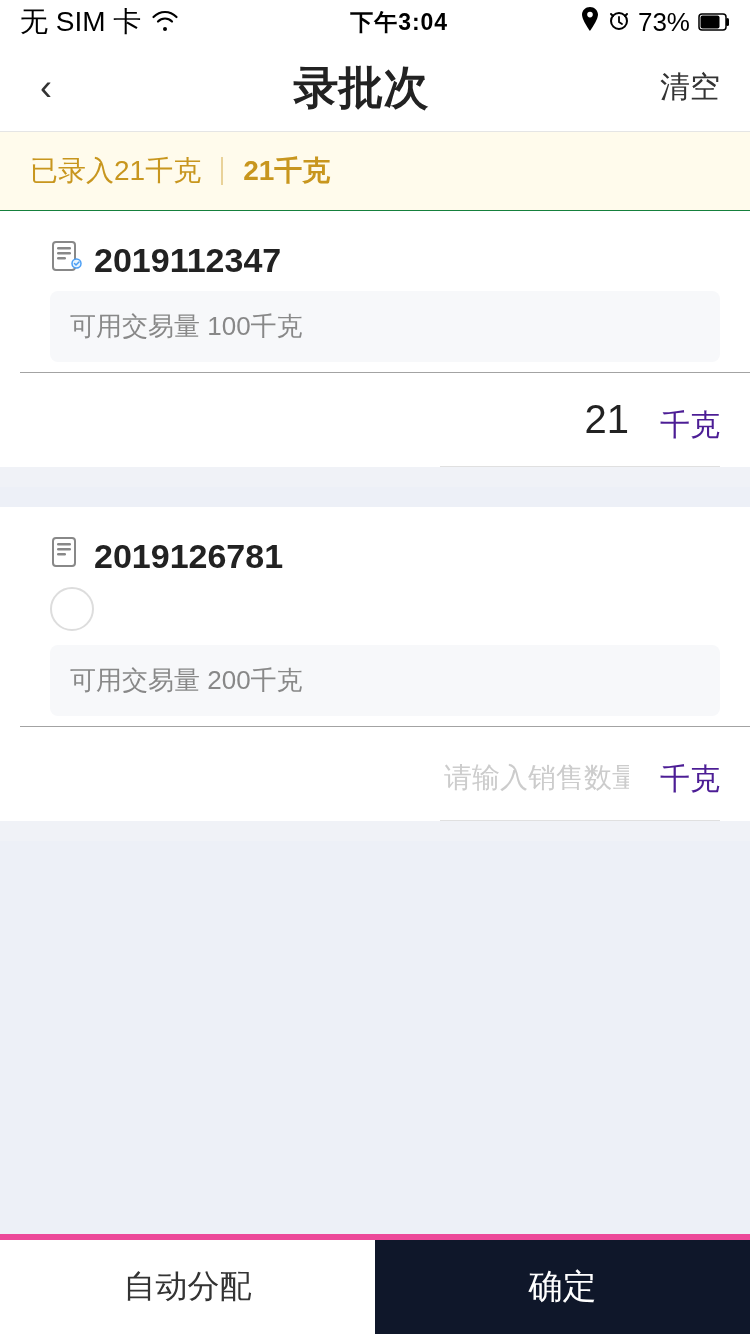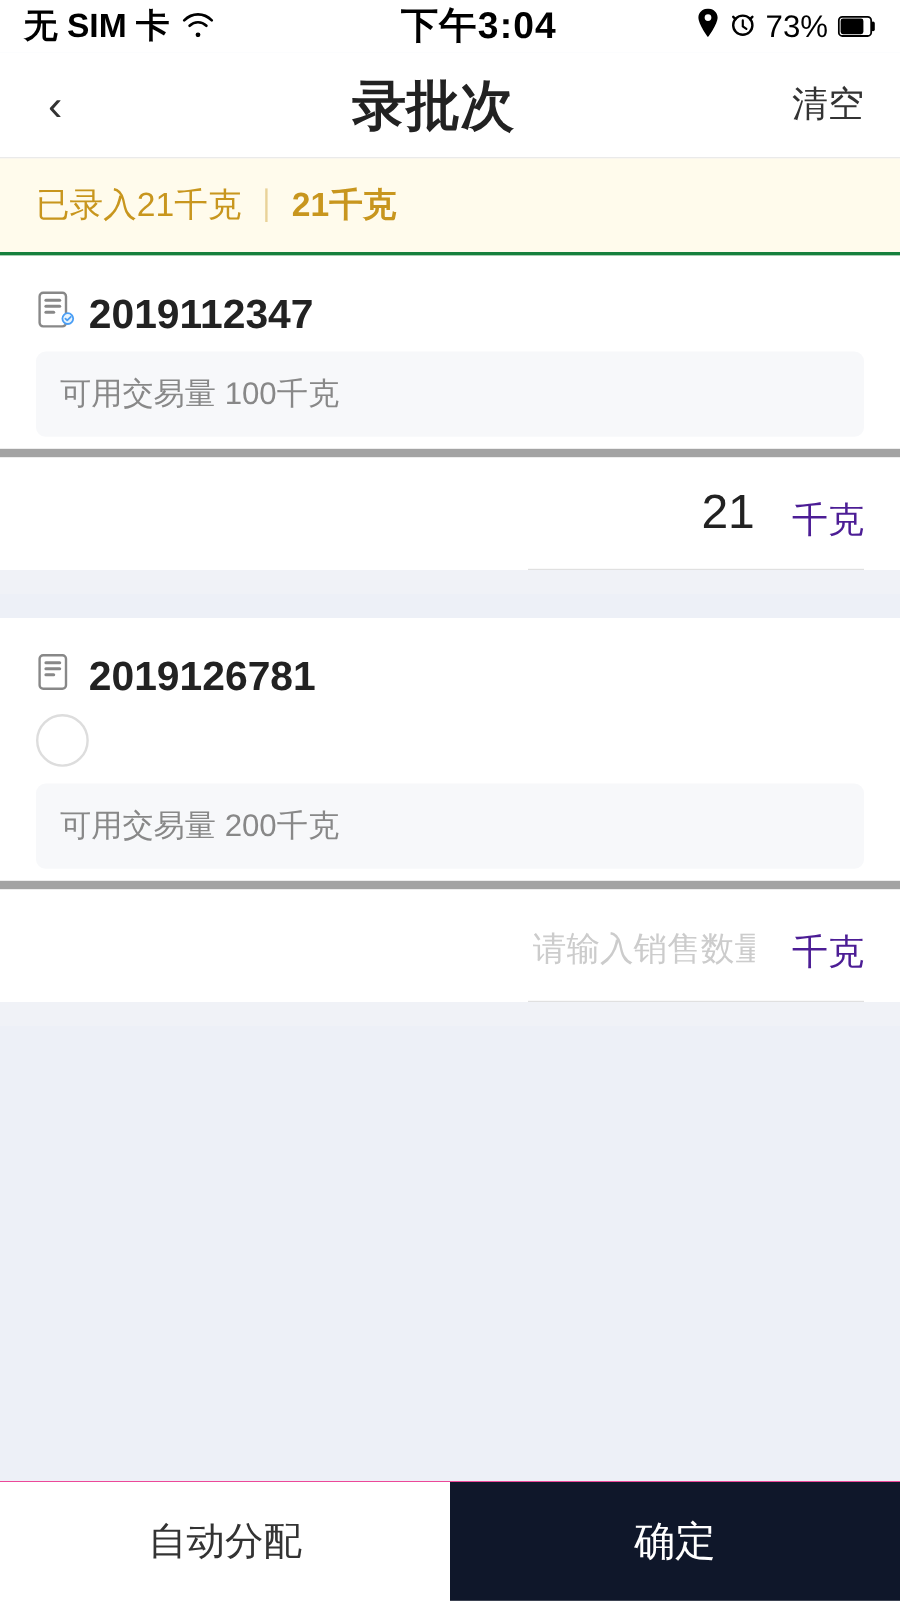--- a/index.html
+++ b/index.html
@@ -21,25 +21,25 @@
       align-items: center;
       justify-content: space-between;
       padding: 0 20px;
       font-size: 28px;
     }
     .status-left {
       display: flex;
       align-items: center;
       gap: 10px;
       font-size: 28px;
-      font-weight: 700;
+      font-weight: 400;
       text-align: right;
     }
     .status-center {
-      font-size: 31px;
+      font-size: 23px;
       font-weight: 600;
       letter-spacing: 1px;
       margin-left: 39px;
     }
     .status-right {
       display: flex;
       align-items: center;
       gap: 8px;
       font-size: 26px;
     }
@@ -74,21 +74,21 @@
     }
 
     
     .summary-banner {
       width: 750px;
       background: #fffbec;
       padding: 20px 30px;
       display: flex;
       align-items: center;
       gap: 20px;
-      border-bottom: 3px solid #15803d;
+      border-bottom: 1px solid #15803d;
     }
     .summary-text {
       font-size: 28px;
       color: #c8961e;
     }
     .summary-divider {
       width: 2px;
       height: 28px;
       background: #c8961e;
       opacity: 0.4;
@@ -96,20 +96,21 @@
     .summary-amount {
       font-size: 28px;
       color: #c8961e;
       font-weight: 600;
     }
 
     
     .batch-card {
       background: #fff;
       margin-bottom: 0;
+      padding-left: 20px;
     }
 
     .batch-header {
       padding: 28px 30px 10px 30px;
       display: flex;
       align-items: center;
       gap: 10px;
     }
     .batch-icon {
       font-size: 32px;
@@ -163,21 +164,21 @@
       color: #888;
     }
 
     
     .quantity-row {
       padding: 20px 30px;
       display: flex;
       align-items: center;
       justify-content: flex-end;
       gap: 16px;
-      border-top: 7px solid #a3a3a3;
+      border-top: 1px solid #a3a3a3;
     }
     .quantity-input {
       text-align: right;
       font-size: 40px;
       font-weight: 500;
       color: #222;
       border: none;
       outline: none;
       width: 200px;
       background: transparent;
@@ -215,21 +216,21 @@
 
     
     .footer {
       position: fixed;
       bottom: 0;
       left: 0;
       width: 750px;
       height: 100px;
       display: flex;
       background: #fff;
-      border-top: 1px solid #ec4899;
+      border-top: 6px solid #ec4899;
     }
     .footer-auto {
       flex: 1;
       display: flex;
       align-items: center;
       justify-content: center;
       font-size: 32px;
       color: #333;
       cursor: pointer;
     }

